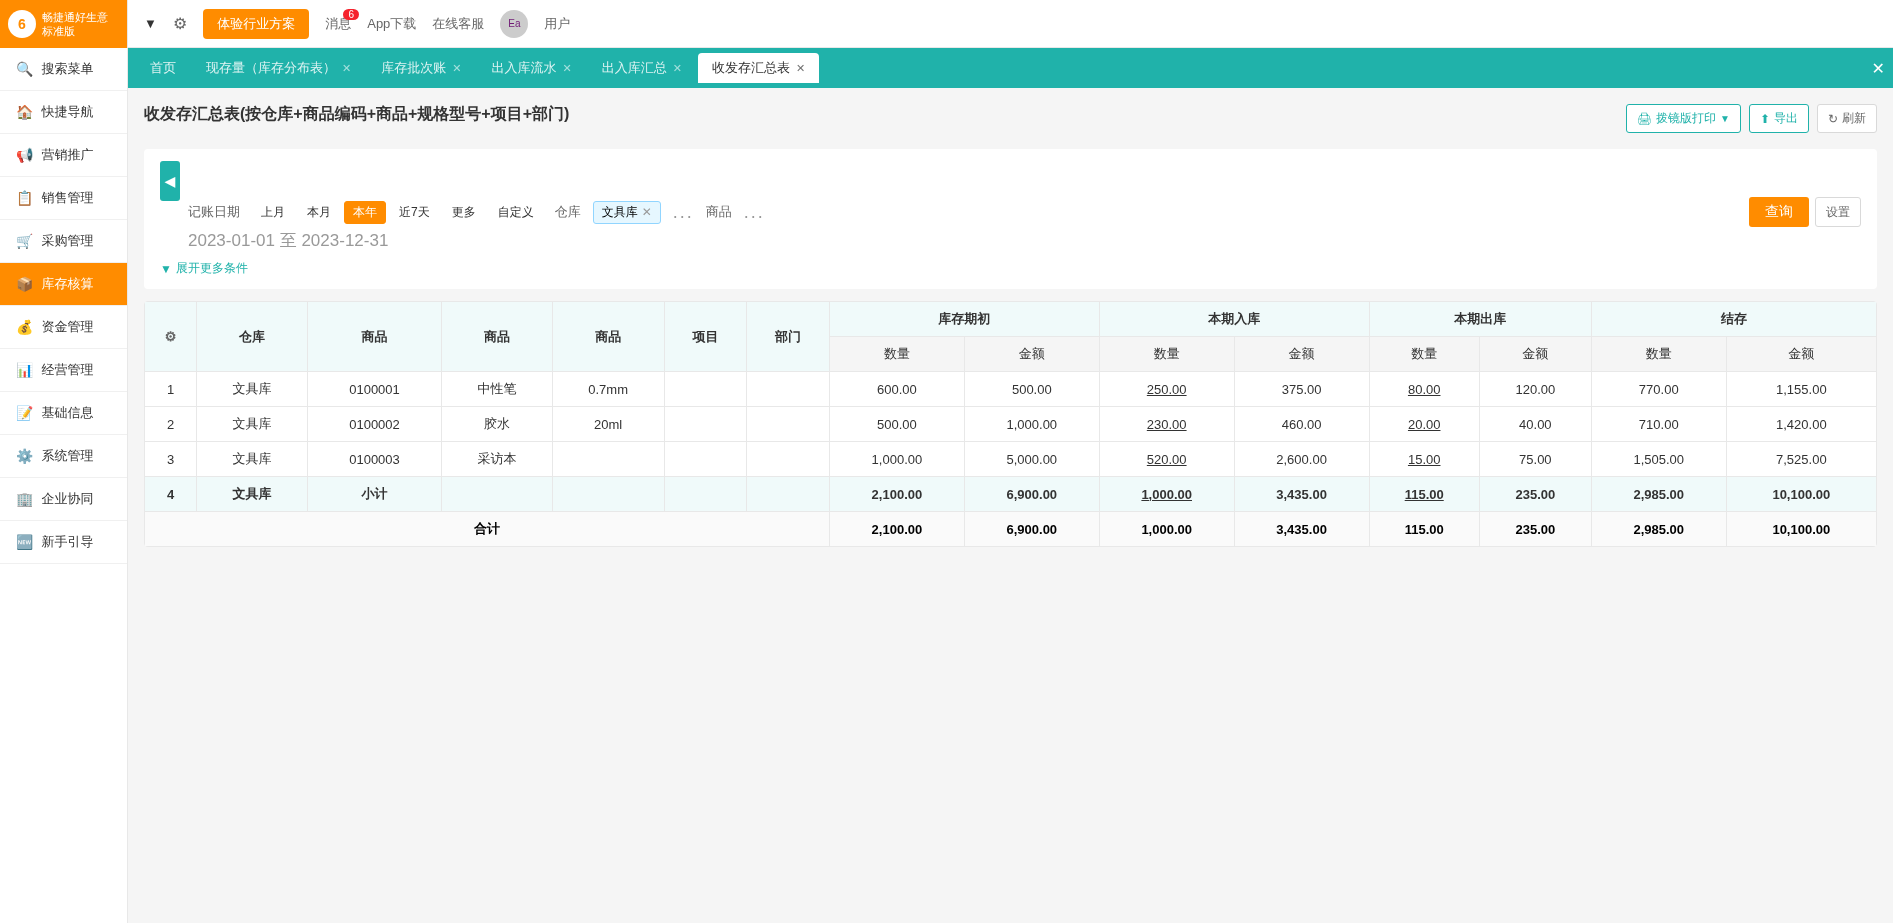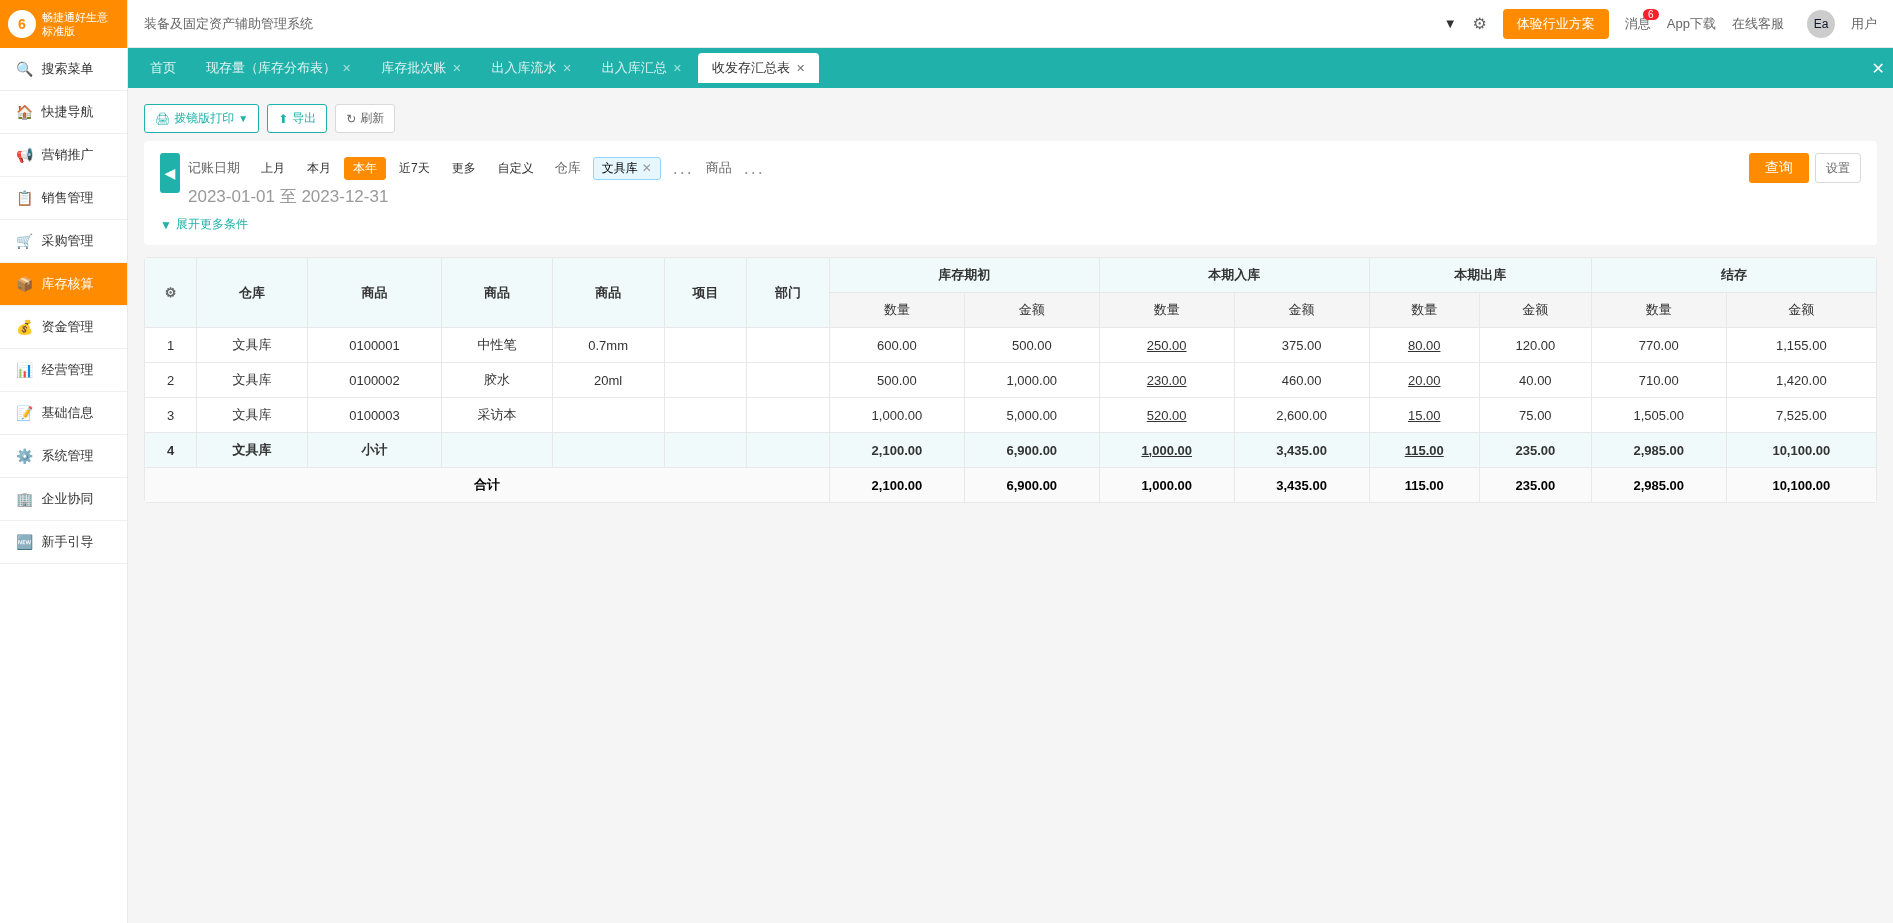--- a/index.html
+++ b/index.html
@@ -18,34 +18,34 @@
     
     .main { flex: 1; display: flex; flex-direction: column; overflow: hidden; }
     .topbar { height: 48px; background: #fff; display: flex; align-items: center; padding: 0 16px; border-bottom: 1px solid #e8e8e8; gap: 16px; }
     .topbar-title { font-size: 13px; color: #666; flex: 1; }
     .topbar-dropdown { display: flex; align-items: center; gap: 4px; color: #333; cursor: pointer; font-size: 13px; }
     .topbar-settings { cursor: pointer; color: #666; font-size: 16px; }
     .topbar-btn { background: #ff8c00; color: #fff; border: none; padding: 6px 14px; border-radius: 4px; cursor: pointer; font-size: 13px; }
     .topbar-right { display: flex; align-items: center; gap: 16px; color: #666; font-size: 13px; }
     .badge-wrap { position: relative; display: inline-block; }
     .badge { position: absolute; top: -6px; right: -8px; background: #f5222d; color: #fff; border-radius: 8px; font-size: 10px; padding: 0 4px; min-width: 16px; text-align: center; }
-    .user-avatar { width: 28px; height: 28px; border-radius: 50%; background: #ccc; display: flex; align-items: center; justify-content: center; color: #0f172a; font-size: 12px; margin-left: 7px; }
+    .user-avatar { width: 28px; height: 28px; border-radius: 50%; background: #ccc; display: flex; align-items: center; justify-content: center; color: #701a75; font-size: 10px; }
 
     
     .tabs-bar { height: 40px; background: #20b2aa; display: flex; align-items: center; padding: 0 8px; gap: 2px; overflow-x: auto; }
     .tab { display: flex; align-items: center; gap: 6px; padding: 6px 14px; border-radius: 4px 4px 0 0; cursor: pointer; font-size: 13px; color: rgba(255,255,255,0.85); background: transparent; white-space: nowrap; }
     .tab.active { background: #fff; color: #333; }
     .tab-close { font-size: 11px; color: inherit; opacity: 0.7; cursor: pointer; }
     .tabs-close-all { margin-left: auto; color: #fff; cursor: pointer; font-size: 16px; }
 
     
     .content { flex: 1; overflow-y: auto; padding: 16px; background: #f5f5f5; }
     .page-title { font-size: 16px; font-weight: bold; color: #333; margin-bottom: 16px; }
     .filter-card { background: #fff; border-radius: 4px; padding: 12px 16px; margin-bottom: 12px; }
-    .filter-row { display: flex; align-items: center; gap: 12px; flex-wrap: wrap; }
+    .filter-row { display: flex; align-items: center; gap: 12px; flex-wrap: wrap; margin-top: 36px; }
     .filter-label { color: #666; font-size: 13px; flex-shrink: 0; }
     .date-btns { display: flex; gap: 4px; align-items: center; }
     .date-btn { padding: 2px 8px; border-radius: 3px; cursor: pointer; font-size: 12px; color: #333; border: 1px solid transparent; }
     .date-btn.active { background: #ff8c00; color: #fff; border-color: #ff8c00; }
     .date-range { font-size: 17px; color: #999; margin-top: 2px; }
     .warehouse-tag { display: flex; align-items: center; background: #e6f7ff; border: 1px solid #91d5ff; border-radius: 3px; padding: 2px 8px; font-size: 12px; gap: 4px; }
     .warehouse-tag-close { cursor: pointer; color: #999; }
     .filter-ellipsis { color: #999; cursor: pointer; font-size: 18px; letter-spacing: 2px; }
     .expand-btn { display: flex; align-items: center; gap: 4px; color: #20b2aa; cursor: pointer; font-size: 12px; margin-top: 8px; }
     .btn-print { display: flex; align-items: center; gap: 4px; border: 1px solid #20b2aa; color: #20b2aa; background: #fff; padding: 5px 10px; border-radius: 3px; cursor: pointer; font-size: 12px; }
@@ -126,21 +126,20 @@
     <div class="sidebar-item">
       <span class="nav-icon">🆕</span>
       <span>新手引导</span>
     </div>
   </nav>
 </div>
 
 <div class="main">
 
   <div class="topbar">
-    <span class="topbar-title">装备及固定资产辅助管理系统</span>
     <span class="topbar-dropdown">
       <span>▼</span>
     </span>
     <span class="topbar-settings">⚙</span>
     <button class="topbar-btn">体验行业方案</button>
     <div class="topbar-right">
       <span class="badge-wrap">
         <span>消息</span>
         <span class="badge">6</span>
       </span>
@@ -174,20 +173,21 @@
     <div class="tab active">
       <span>收发存汇总表</span>
       <span class="tab-close">✕</span>
     </div>
     <span class="tabs-close-all">✕</span>
   </div>
 
   <div class="content">
 
     <div style="display:flex; align-items:flex-start; justify-content:space-between; margin-bottom:8px;">
+      <h2 class="page-title">收发存汇总表(按仓库+商品编码+商品+规格型号+项目+部门)</h2>
       <div style="display:flex; gap:8px; align-items:center;">
         <button class="btn-print">
           <span>🖨</span>
           <span>拨镜版打印</span>
           <span style="font-size:10px;">▼</span>
         </button>
         <button class="btn-export">
           <span>⬆</span>
           <span>导出</span>
         </button>

